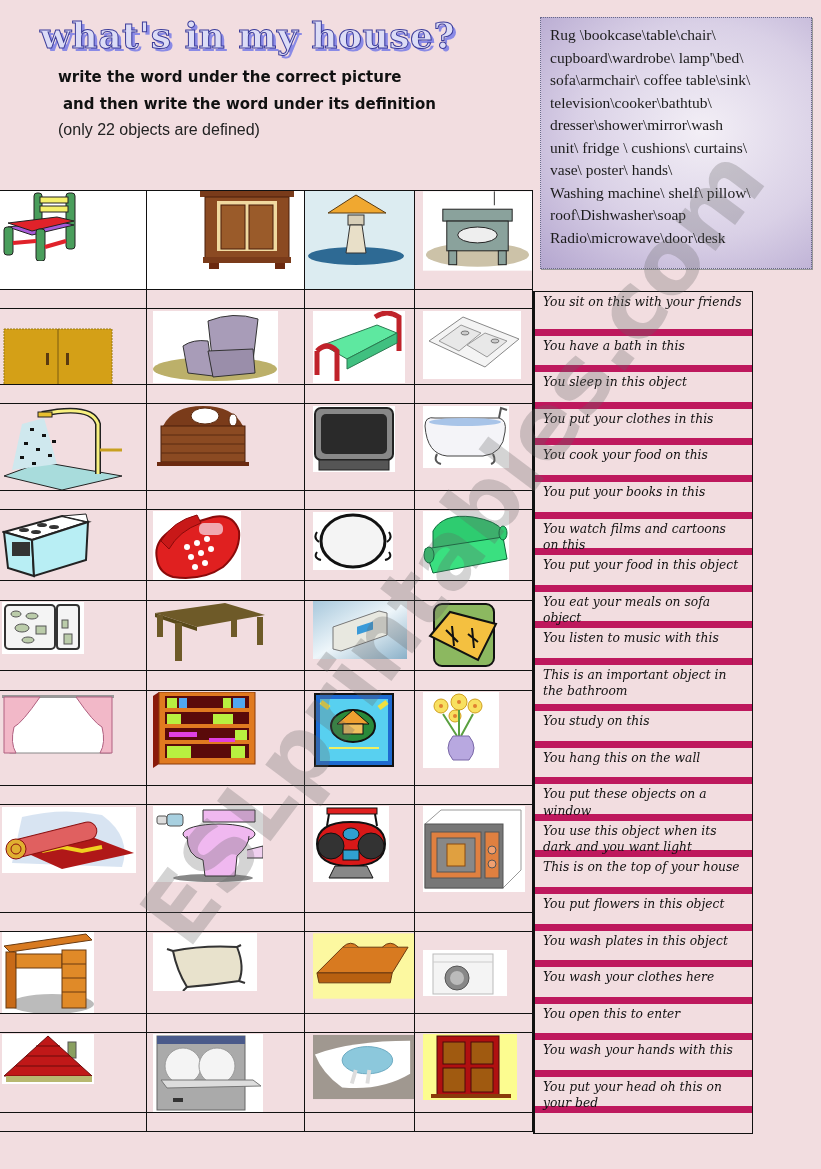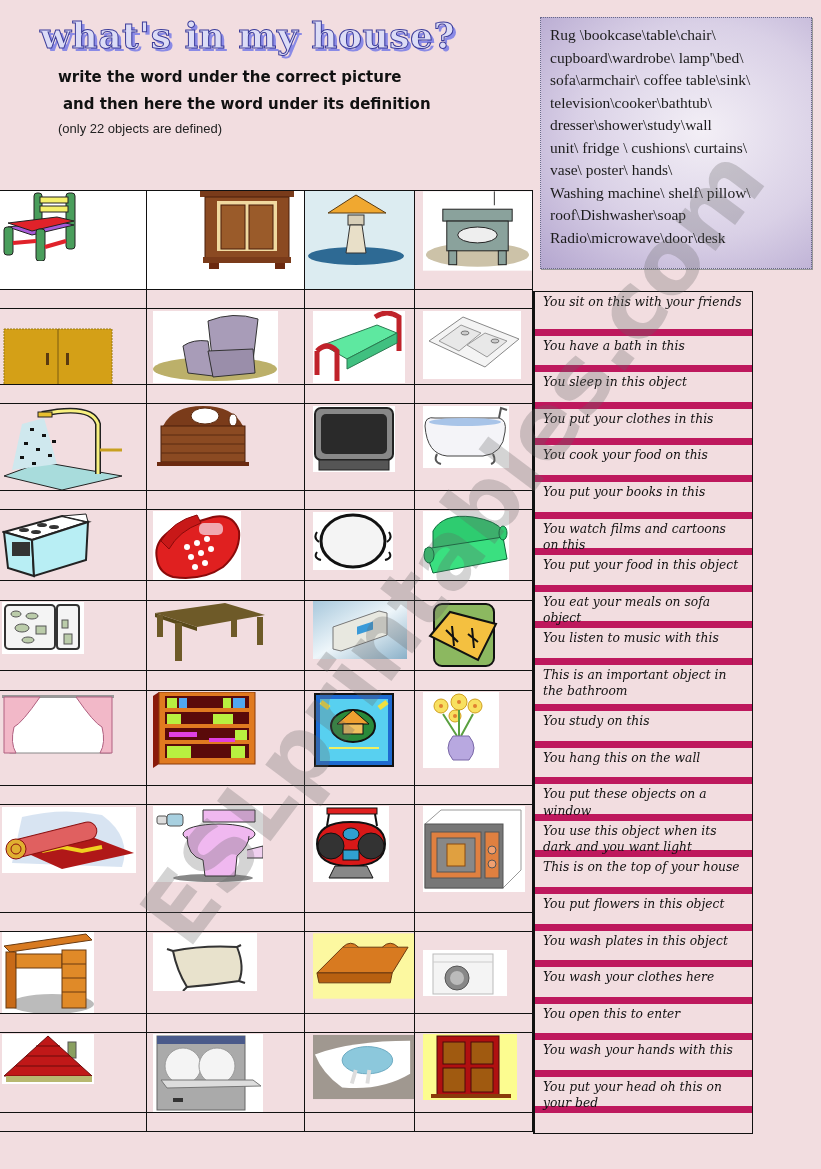--- a/index.html
+++ b/index.html
@@ -10,21 +10,21 @@
     position: absolute; left: 40px; top: 14px;
     font-family: "DejaVu Serif", serif; font-weight: bold; font-size: 36px;
     color: #dcdcf6; letter-spacing: 0.5px;
     -webkit-text-stroke: 1px #3d3d9a;
     text-shadow: 3px 3px 0 #8a8ae6;
     white-space: nowrap;
   }
   .instr { position: absolute; left: 58px; color: #111; font-family: "DejaVu Sans", sans-serif; font-weight: bold; font-size: 15px; white-space: nowrap; }
   .instr1 { top: 68px; }
   .instr2 { top: 95px; left: 63px; }
-  .note { position: absolute; left: 58px; top: 121px; font-size: 13px; color: #222; font-family: "Liberation Sans", sans-serif; }
+  .note { position: absolute; left: 58px; top: 121px; font-size: 16px; color: #222; font-family: "Liberation Sans", sans-serif; }
 
   .wordbox {
     position: absolute; left: 540px; top: 17px; width: 272px; height: 252px;
     border: 1px dotted #6a6a8a;
     background: radial-gradient(ellipse at 60% 45%, #f3eff6 0%, #d9d0e6 55%, #b4a6cf 100%);
     padding: 6px 8px 16px 9px;
     font-family: "Liberation Serif", serif; font-size: 15.5px; line-height: 22.5px; color: #1c1c1c;
     box-shadow: 1px 1px 0 #999;
   }
 
@@ -45,29 +45,29 @@
     position: absolute; left: 90px; top: 540px; font-family: "DejaVu Sans", sans-serif; font-weight: bold;
     font-size: 92px; color: rgba(100,100,100,0.28); transform: rotate(-53deg); transform-origin: left top;
     white-space: nowrap; pointer-events: none; top: 900px; left: 120px;
   }
 </style>
 </head>
 <body>
 
 <div class="title">what's in my house?</div>
 <div class="instr instr1">write the word under the correct picture</div>
-<div class="instr instr2">and then here the word under its definition</div>
+<div class="instr instr2">and then write the word under its definition</div>
 <div class="note">(only 22 objects are defined)</div>
 
 <div class="wordbox">
   <div>Rug \bookcase\table\chair\</div>
   <div>cupboard\wardrobe\ lamp'\bed\</div>
   <div>sofa\armchair\ coffee table\sink\</div>
   <div>television\cooker\bathtub\</div>
-  <div>dresser\shower\study\wall</div>
+  <div>dresser\shower\mirror\wash</div>
   <div>unit\ fridge \ cushions\ curtains\</div>
   <div>vase\ poster\ hands\</div>
   <div>Washing machine\ shelf\ pillow\</div>
   <div>roof\Dishwasher\soap</div>
   <div>Radio\microwave\door\desk</div>
 </div>
 
 <div class="grid">
 
   <div class="grow" style="height:99px">

